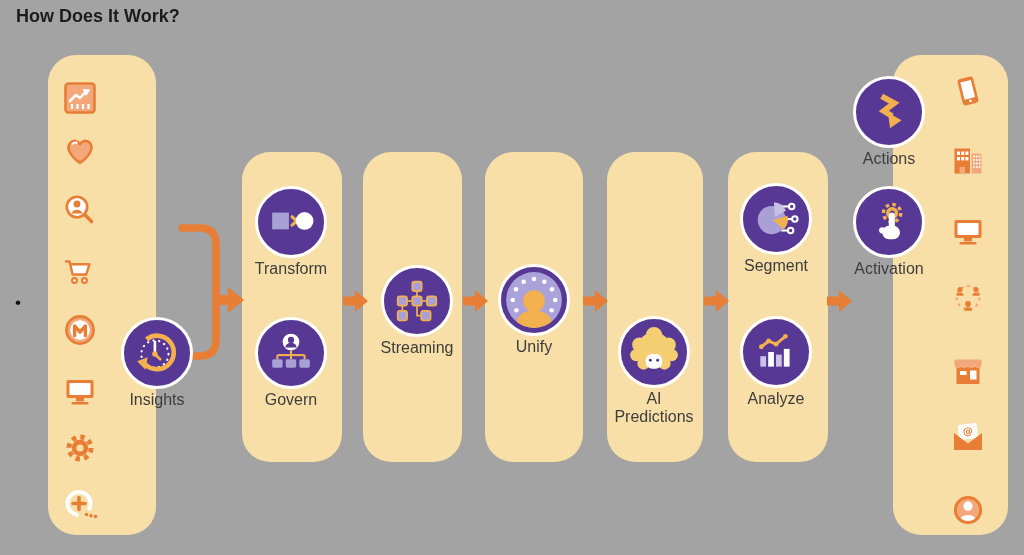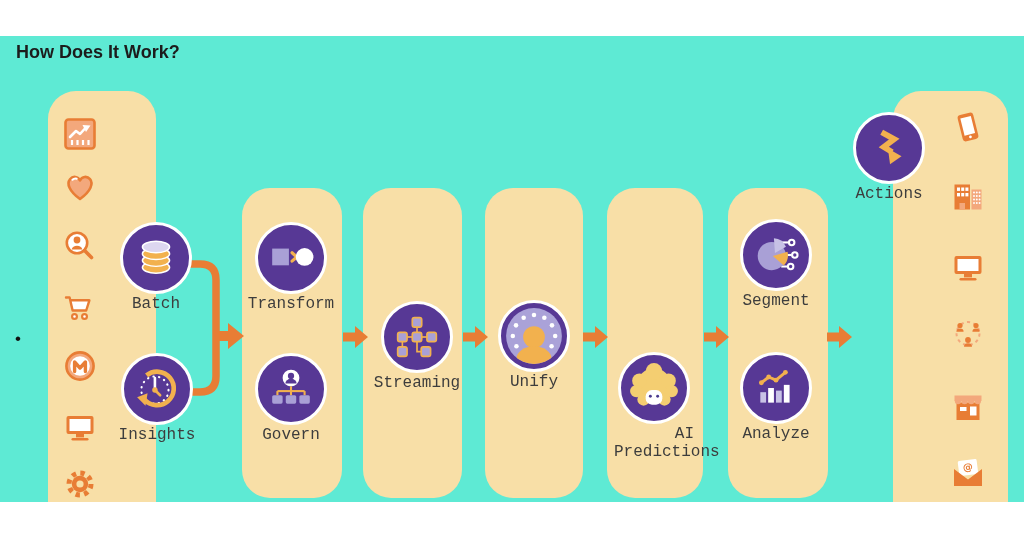--- a/index.html
+++ b/index.html
@@ -1,33 +1,33 @@
 <!DOCTYPE html>
 <html><head>
 <meta charset="utf-8">
 <style>
   html,body{margin:0;padding:0;background:#fff;}
-  .canvas{position:relative;width:1024px;height:466px;background:#5eead4;overflow:hidden;
-          font-family:"Liberation Sans",sans-serif;margin-top:36px;}
+  .canvas{position:relative;width:1024px;height:555px;background:#a3a3a3;overflow:hidden;
+          font-family:"Liberation Sans",sans-serif;}
   .page-title{position:absolute;left:16px;top:6px;font-size:18px;font-weight:bold;color:#1c1c1c;}
   .bullet{position:absolute;left:15px;top:293px;font-size:17px;color:#111;}
   .col{position:absolute;background:#f8dfa7;border-radius:28px;}
   .col-sources{left:48px;top:55px;width:108px;height:480px;}
   .col-transform{left:242px;top:152px;width:100px;height:310px;}
   .col-harmonize{left:363px;top:152px;width:99px;height:310px;}
   .col-unify{left:485px;top:152px;width:98px;height:310px;}
   .col-insights{left:607px;top:152px;width:96px;height:310px;}
   .col-segment{left:728px;top:152px;width:100px;height:310px;}
   .col-destinations{left:893px;top:55px;width:115px;height:480px;}
   .src-icon{position:absolute;width:36px;height:36px;}
   .node{position:absolute;width:120px;text-align:center;}
   .circle{width:72px;height:72px;border-radius:50%;background:#573895;border:3px solid #fff;
           margin:0 auto;display:flex;align-items:center;justify-content:center;box-sizing:border-box;}
-  .label{margin-top:2px;font-size:16px;color:#3d3d3d;line-height:1.12;font-family:Liberation Mono, monospace;}
-  .label.narrow{max-width:80px;margin-left:auto;margin-right:auto;text-align:right;}
+  .label{margin-top:2px;font-size:16px;color:#3d3d3d;line-height:1.12;}
+  .label.narrow{max-width:80px;margin-left:auto;margin-right:auto;}
   .arrow{position:absolute;width:26px;height:28px;}
   .bracket{position:absolute;left:178px;top:215px;width:76px;height:160px;}
 </style>
 </head>
 <body>
 
 <div class="canvas">
 
   <div class="page-title">How Does It Work?</div>
   <div class="bullet">•</div>
@@ -189,31 +189,20 @@
   <svg class="arrow" style="left:583px;top:287px" viewBox="0 0 26 28">
       <polygon points="0,9.5 12,9.5 12,3 25,14 12,25 12,18.5 0,18.5" fill="#e87d35"></polygon>
     </svg>
   <svg class="arrow" style="left:704px;top:287px" viewBox="0 0 26 28">
       <polygon points="0,9.5 12,9.5 12,3 25,14 12,25 12,18.5 0,18.5" fill="#e87d35"></polygon>
     </svg>
   <svg class="arrow" style="left:827px;top:287px" viewBox="0 0 26 28">
       <polygon points="0,9.5 12,9.5 12,3 25,14 12,25 12,18.5 0,18.5" fill="#e87d35"></polygon>
     </svg>
 
-  <div class="node" style="left:96px;top:186px">
-    <div class="circle">
-      <svg width="46" height="46" viewBox="0 0 44 44">
-        <ellipse cx="22" cy="31" rx="13" ry="5.5" fill="#f2b14e" stroke="#fff" stroke-width="1.4"></ellipse>
-        <ellipse cx="22" cy="24.5" rx="13" ry="5.5" fill="#f2b14e" stroke="#fff" stroke-width="1.4"></ellipse>
-        <ellipse cx="22" cy="18" rx="13" ry="5.5" fill="#f2b14e" stroke="#fff" stroke-width="1.4"></ellipse>
-        <ellipse cx="22" cy="11.5" rx="13" ry="5.5" fill="#ddd7f0" stroke="#fff" stroke-width="1.4"></ellipse>
-      </svg>
-    </div>
-    <div class="label">Batch</div>
-  </div>
 
   <div class="node" style="left:97px;top:317px">
     <div class="circle">
       <svg width="46" height="46" viewBox="0 0 44 44">
         <circle cx="20" cy="23" r="13" stroke="#fff" stroke-width="2" fill="none" stroke-dasharray="0.4 5" stroke-linecap="round"></circle>
         <path d="M12 9 A 16 16 0 1 1 10 32" stroke="#f2b14e" stroke-width="4.5" fill="none"></path>
         <polygon points="3,30 13,26 11,38" fill="#f2b14e"></polygon>
         <line x1="20" y1="23" x2="20" y2="11.5" stroke="#fff" stroke-width="2.5" stroke-linecap="round"></line>
         <line x1="20" y1="23" x2="25" y2="28" stroke="#f2b14e" stroke-width="2.5" stroke-linecap="round"></line>
         <circle cx="20" cy="23" r="2.6" fill="#f2b14e"></circle>
@@ -369,16 +358,29 @@
   <div class="node" style="left:829px;top:76px">
     <div class="circle">
       <svg width="46" height="46" viewBox="0 0 44 44">
         <polyline points="15,7 27,13.5 17,21 25,26" stroke="#f2b14e" stroke-width="5.5" fill="none"></polyline>
         <polygon points="21,22.5 34,30 23,37.5" fill="#f2b14e"></polygon>
       </svg>
     </div>
     <div class="label">Actions</div>
   </div>
 
+  <div class="node" style="left:829px;top:186px">
+    <div class="circle">
+      <svg width="46" height="46" viewBox="0 0 44 44">
+        <circle cx="25" cy="13.5" r="5.8" fill="#f2b14e"></circle>
+        <circle cx="25" cy="13.5" r="8.3" stroke="#f2b14e" stroke-width="3.2" fill="none" stroke-dasharray="3.4 3.1"></circle>
+        <circle cx="25" cy="13.5" r="2.4" fill="#573895"></circle>
+        <rect x="21.8" y="13" width="5.8" height="15" rx="2.9" fill="#fff"></rect>
+        <rect x="15.5" y="25.5" width="17" height="13" rx="6.5" fill="#fff"></rect>
+        <circle cx="15.5" cy="30" r="3" fill="#fff"></circle>
+      </svg>
+    </div>
+    <div class="label">Activation</div>
+  </div>
 
 
 
 </div>
 
 </body></html>

